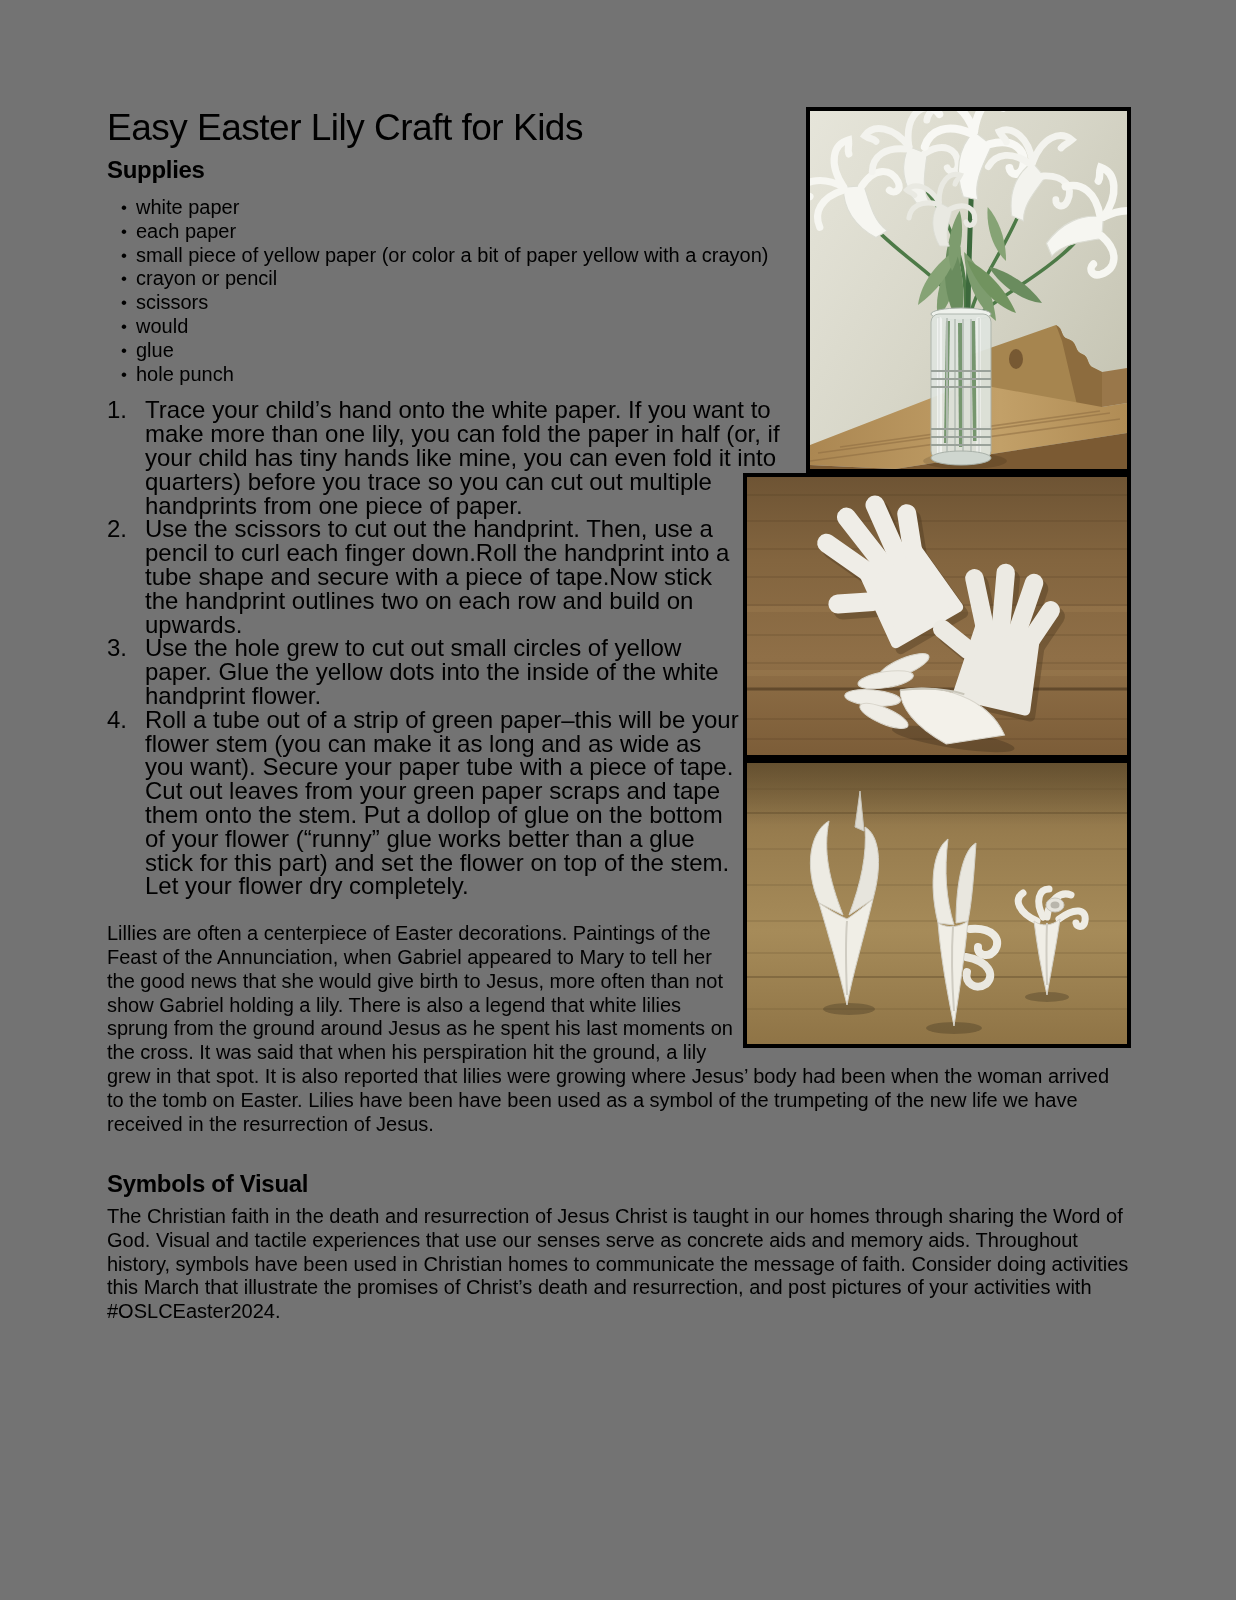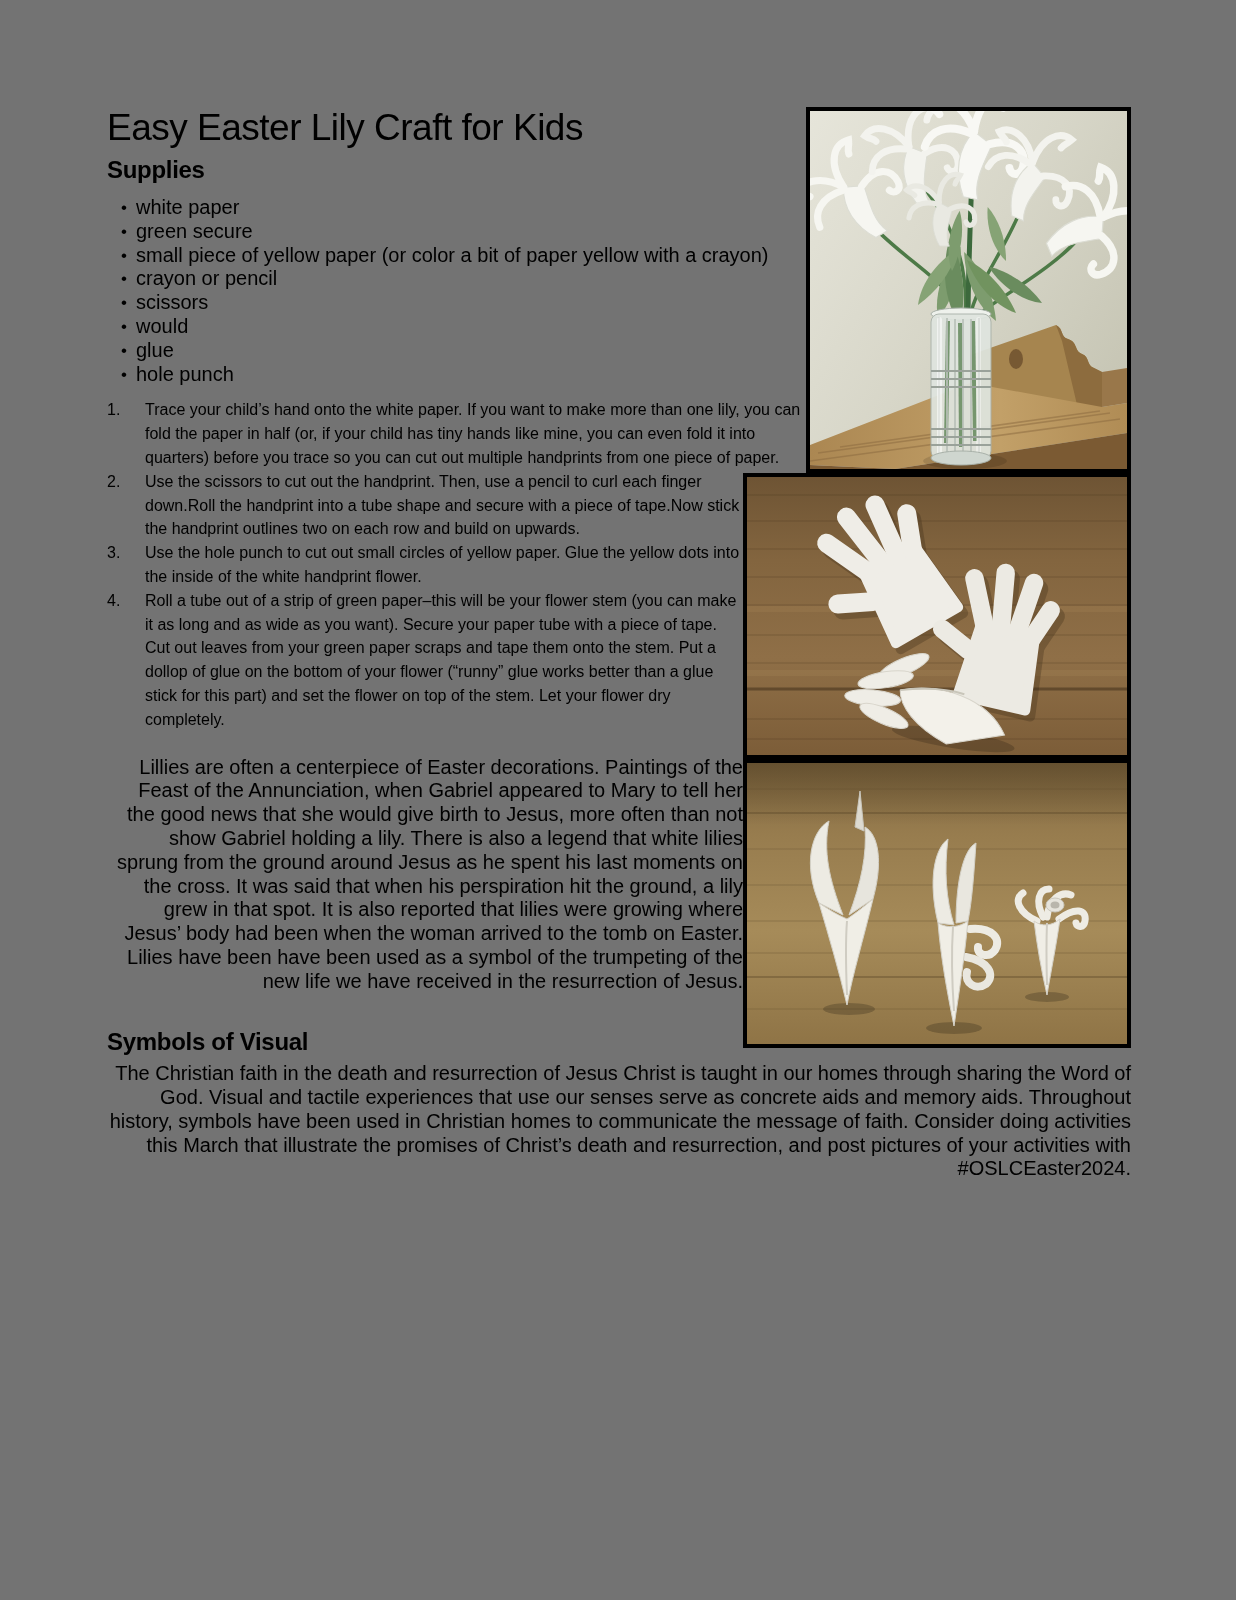--- a/index.html
+++ b/index.html
@@ -16,35 +16,35 @@
   h1{
     font-size:37px;font-weight:400;letter-spacing:-0.5px;
     margin:0 0 8px 0;line-height:1.12;
   }
   h2{
     font-size:24px;font-weight:700;letter-spacing:-0.3px;
     margin:0 0 7px 0;line-height:1.15;
   }
   .h2-instructions{margin-top:28px;}
   .h2-symbols{margin-top:34px;}
-  .body-text{font-size:20px;line-height:23.8px;text-align:right;}
+  .body-text{font-size:20px;line-height:23.8px;}
   ul.supplies{list-style:none;margin:12px;padding:0;}
   ul.supplies li{
     position:relative;padding-left:17px;
     font-size:20px;line-height:23.8px;
   }
   ul.supplies li::before{
     content:"\2022";
     position:absolute;left:2px;top:0;
     font-size:17px;
   }
   ol.steps{list-style:none;margin:0;padding:0;counter-reset:step;}
   ol.steps li{
     position:relative;padding-left:38px;
-    font-size:16px;line-height:23.8px;
+    font-size:24px;line-height:23.8px;
     counter-increment:step;
   }
   ol.steps li::before{
     content:counter(step) ".";
     position:absolute;left:0;top:0;
   }
   p.lore{margin:24px 0 0 0;}
   p.symbols-text{margin:0;}
   figure.photo{
     margin:0;border:4px solid #000;background:#9b7c50;
@@ -161,21 +161,21 @@
         <use href="#lily" transform="translate(132,112) rotate(-8) scale(0.8)" color="#e9e9e2"></use>
       </g>
     </svg>
   </figure>
 
   <h1>Easy Easter Lily Craft for Kids</h1>
 
   <h2>Supplies</h2>
   <ul class="supplies">
     <li>white paper</li>
-    <li>green secure</li>
+    <li>each paper</li>
     <li>small piece of yellow paper (or color a bit of paper yellow with a crayon)</li>
     <li>crayon or pencil</li>
     <li>scissors</li>
     <li>would</li>
     <li>glue</li>
     <li>hole punch</li>
   </ul>
 
 
   <figure class="photo photo2">
@@ -296,21 +296,21 @@
         <ellipse cx="8" cy="-30" rx="4.5" ry="3.5" fill="#b9b6ac"></ellipse>
         <path d="M-13,-14 C-5,-8 5,-9 13,-16 C9,12 4,36 0,60 C-6,34 -10,10 -13,-14 Z" fill="#f0eee6" stroke="#d4d1c7" stroke-width="1"></path>
         <path d="M0,-12 C-1,12 -0.5,32 0,50" fill="none" stroke="#cfccc2" stroke-width="2"></path>
       </g>
     </svg>
   </figure>
 
   <ol class="steps">
     <li>Trace your child’s hand onto the white paper. If you want to make more than one lily, you can fold the paper in half (or, if your child has tiny hands like mine, you can even fold it into quarters) before you trace so you can cut out multiple handprints from one piece of paper.</li>
     <li>Use the scissors to cut out the handprint. Then, use a pencil to curl each finger down.Roll the handprint into a tube shape and secure with a piece of tape.Now stick the handprint outlines two on each row and build on upwards.</li>
-    <li>Use the hole punch to cut out small circles of yellow paper. Glue the yellow dots into the inside of the white handprint flower.</li>
+    <li>Use the hole grew to cut out small circles of yellow paper. Glue the yellow dots into the inside of the white handprint flower.</li>
     <li>Roll a tube out of a strip of green paper–this will be your flower stem (you can make it as long and as wide as you want). Secure your paper tube with a piece of tape. Cut out leaves from your green paper scraps and tape them onto the stem. Put a dollop of glue on the bottom of your flower (“runny” glue works better than a glue stick for this part) and set the flower on top of the stem. Let your flower dry completely.</li>
   </ol>
 
   <p class="lore body-text">Lillies are often a centerpiece of Easter decorations. Paintings of the Feast of the Annunciation, when Gabriel appeared to Mary to tell her the good news that she would give birth to Jesus, more often than not show Gabriel holding a lily. There is also a legend that white lilies sprung from the ground around Jesus as he spent his last moments on the cross. It was said that when his perspiration hit the ground, a lily grew in that spot. It is also reported that lilies were growing where Jesus’ body had been when the woman arrived to the tomb on Easter. Lilies have been have been used as a symbol of the trumpeting of the new life we have received in the resurrection of Jesus.</p>
 
   <h2 class="h2-symbols">Symbols of Visual</h2>
   <p class="symbols-text body-text">The Christian faith in the death and resurrection of Jesus Christ is taught in our homes through sharing the Word of God. Visual and tactile experiences that use our senses serve as concrete aids and memory aids. Throughout history, symbols have been used in Christian homes to communicate the message of faith. Consider doing activities this March that illustrate the promises of Christ’s death and resurrection, and post pictures of your activities with #OSLCEaster2024.</p>
 
 </div>
 

